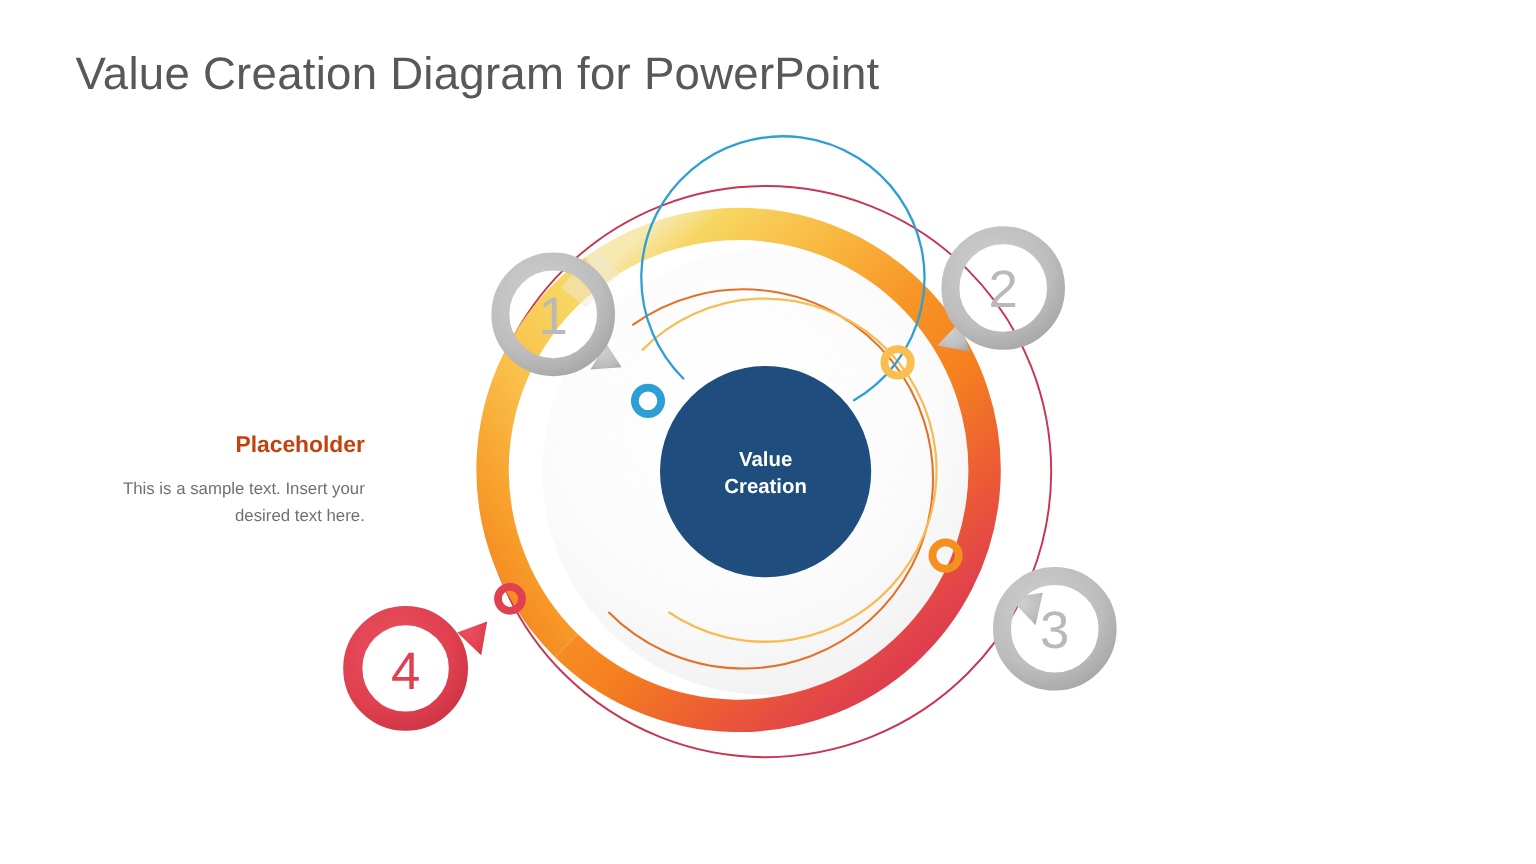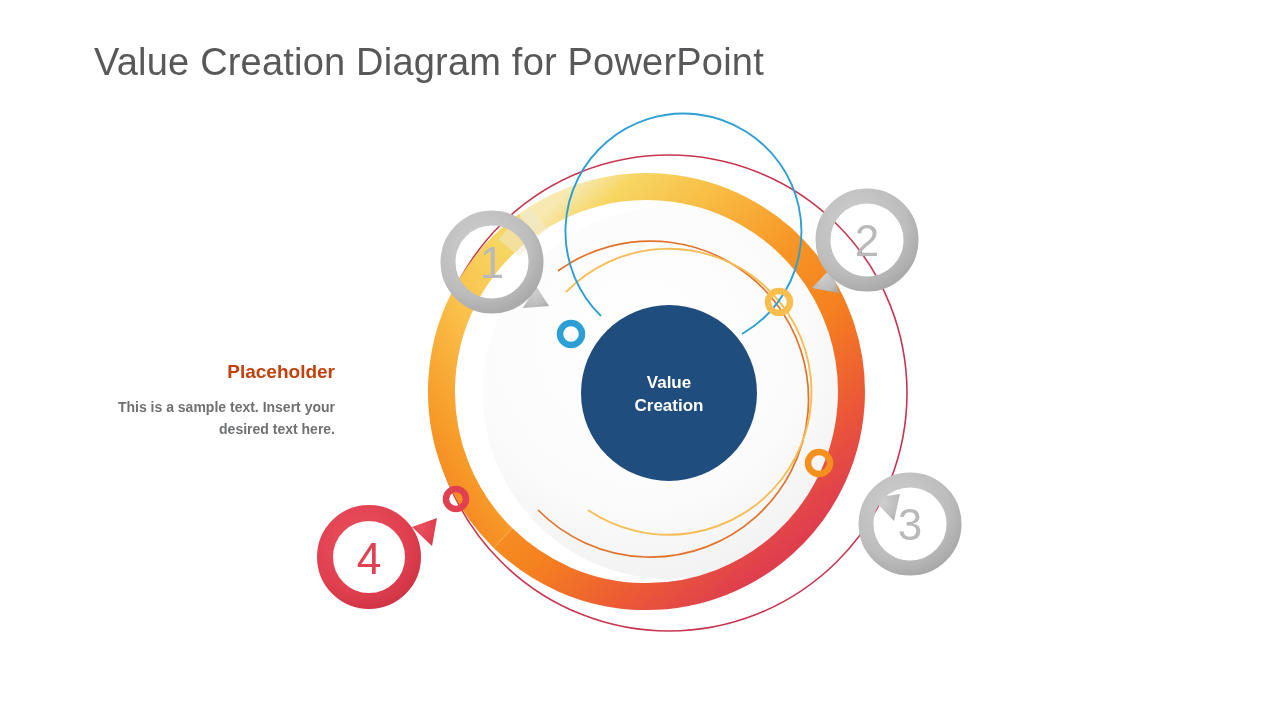--- a/index.html
+++ b/index.html
@@ -3,21 +3,21 @@
 <meta charset="utf-8">
 <style>
   html, body { margin:0; padding:0; }
   body {
     width:1280px; height:720px;
     background:#ffffff;
     font-family:"Liberation Sans", sans-serif;
     overflow:hidden;
     position:relative;
   }
-  #slide { position:absolute; inset:0;margin-left:31px; }
+  #slide { position:absolute; inset:0; }
 
   #page-title {
     position:absolute;
     left:63px; top:41px;
     font-size:38px;
     font-weight:400;
     color:#58585a;
     letter-spacing:0.2px;
     white-space:nowrap;
   }
@@ -30,21 +30,21 @@
   }
   #text-block .ph-head {
     font-size:19px;
     font-weight:bold;
     color:#c2410c;
     margin:0 0 14px 0;
     line-height:1.1;
   }
   #text-block .ph-body {
     font-size:14px;
-    font-weight:bold;
+    font-weight:normal;
     color:#6f7072;
     line-height:1.55;
     margin:0;
   }
 
   #diagram { position:absolute; left:240px; top:118px; width:800px; height:560px; }
   svg { display:block; width:100%; height:100%; overflow:visible; }
 
   .center-label {
     font-family:"Liberation Sans", sans-serif;

